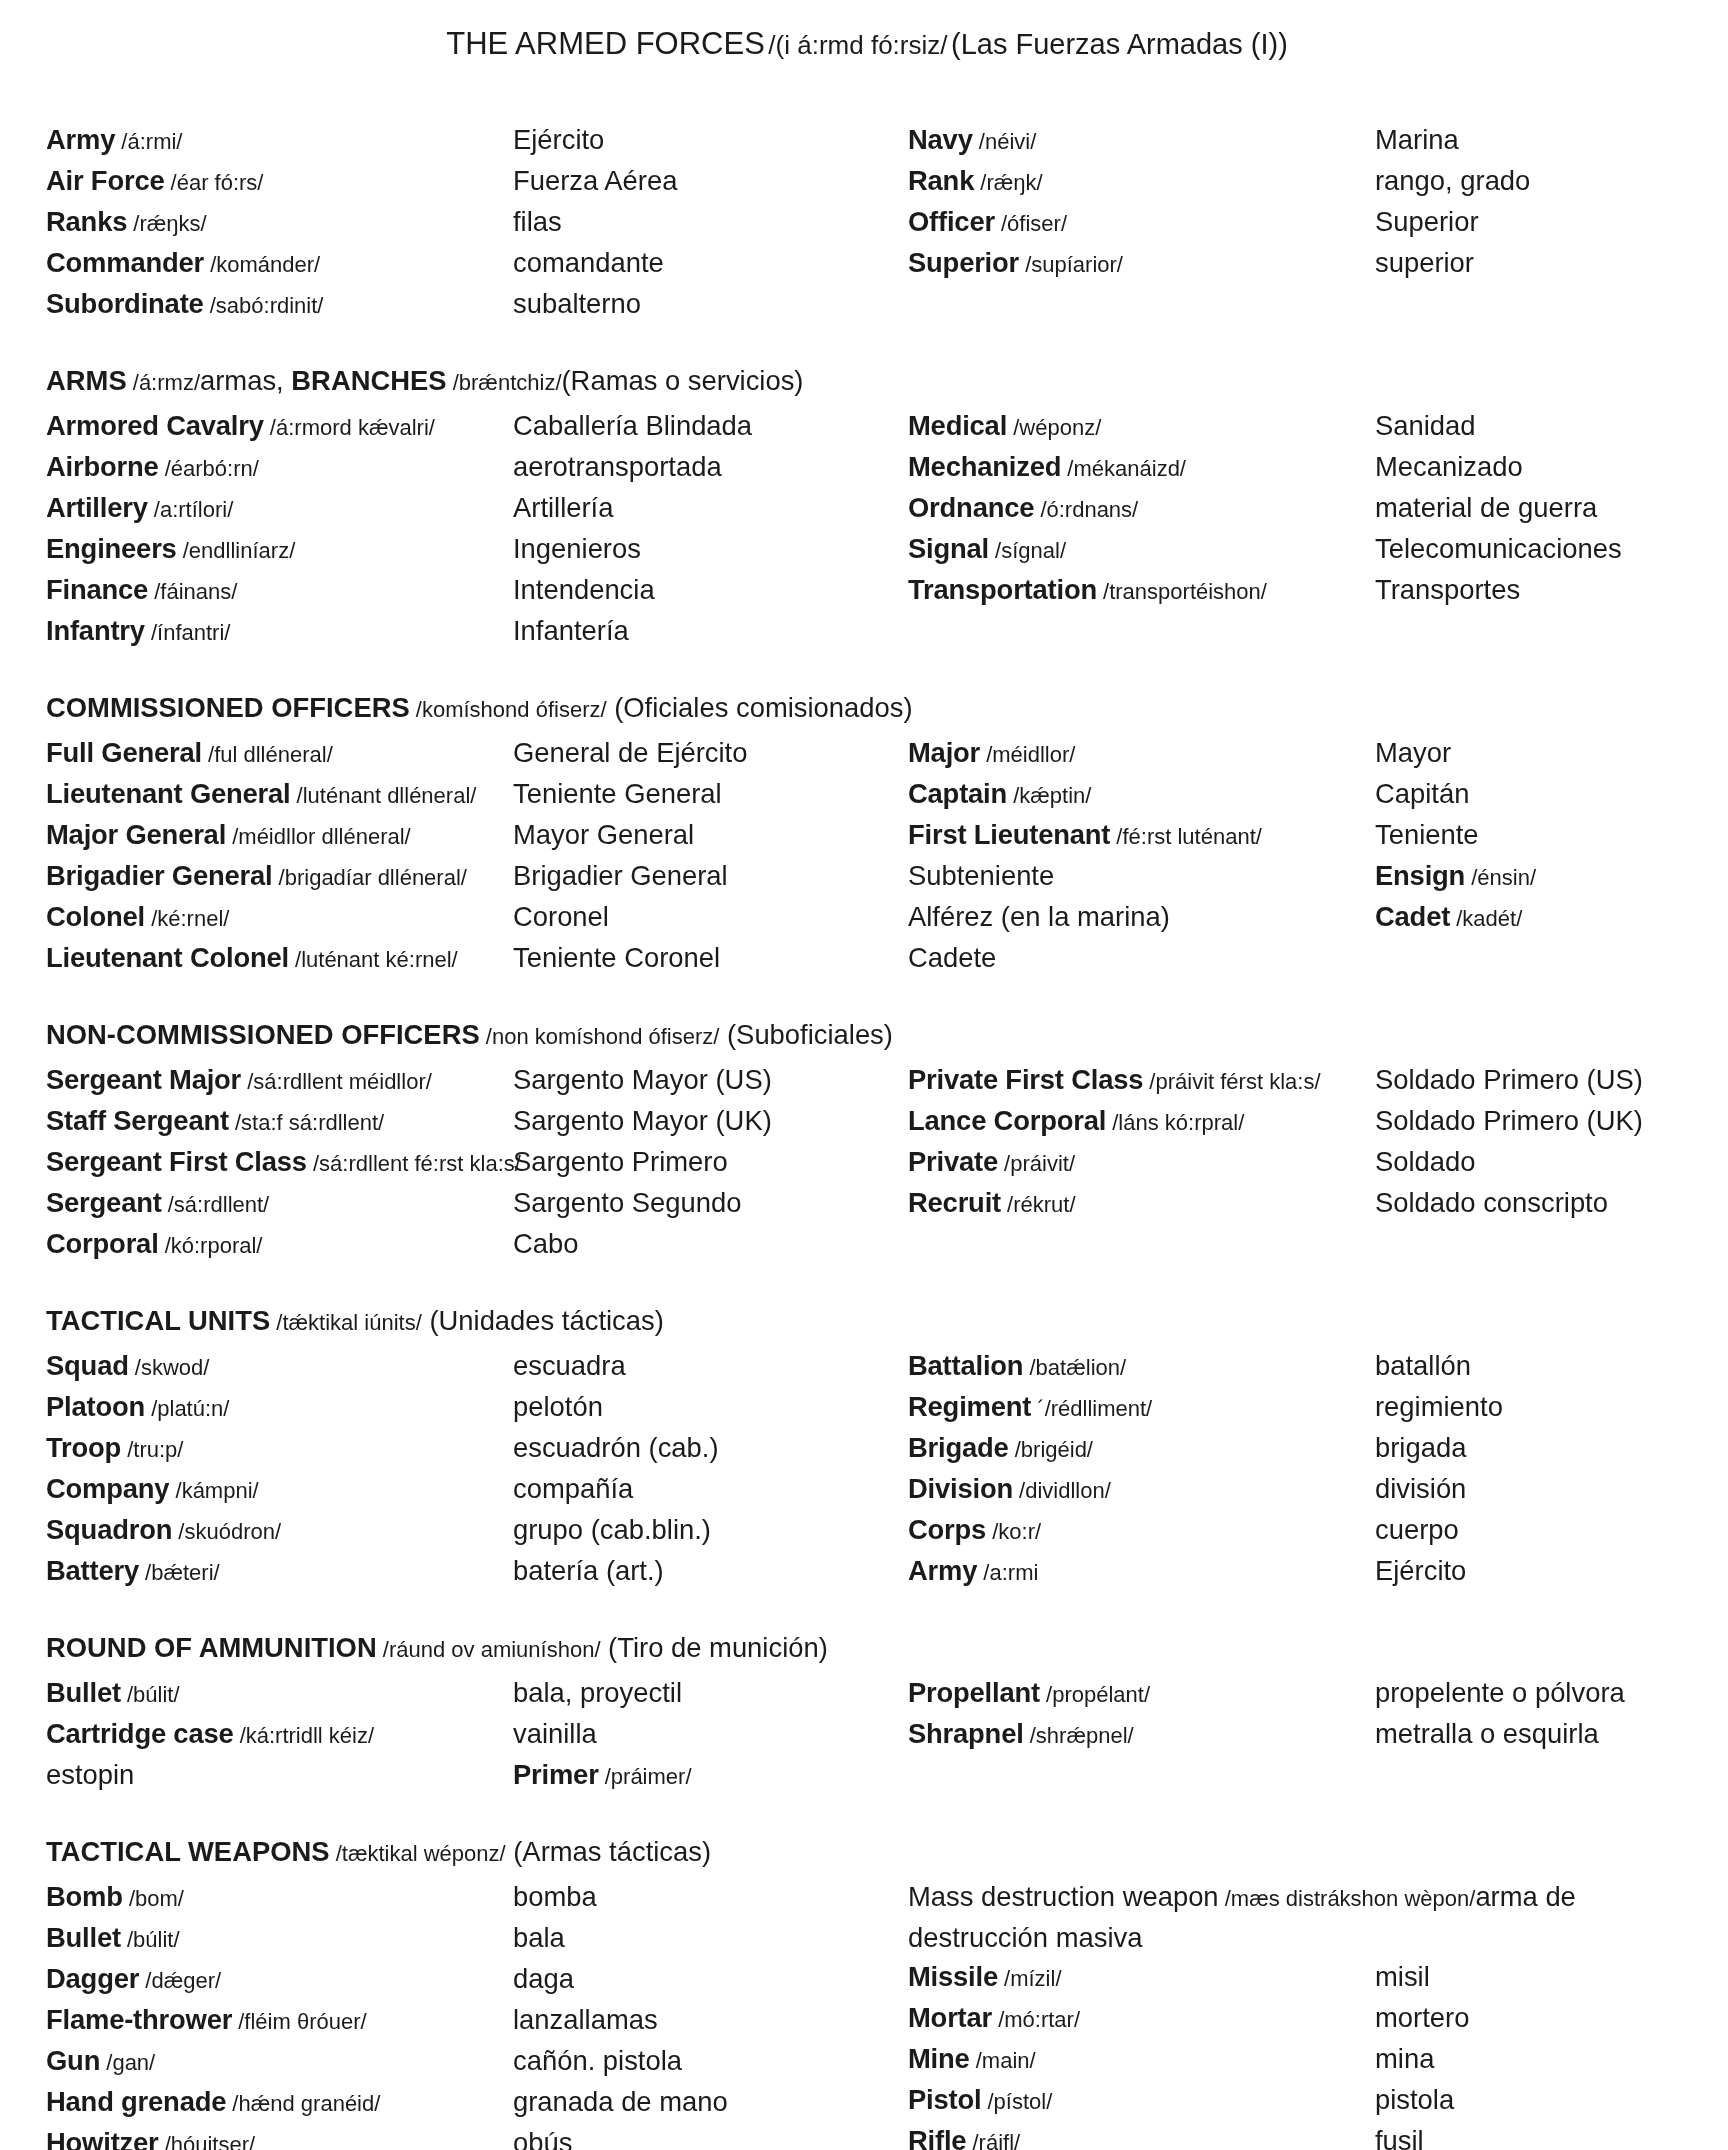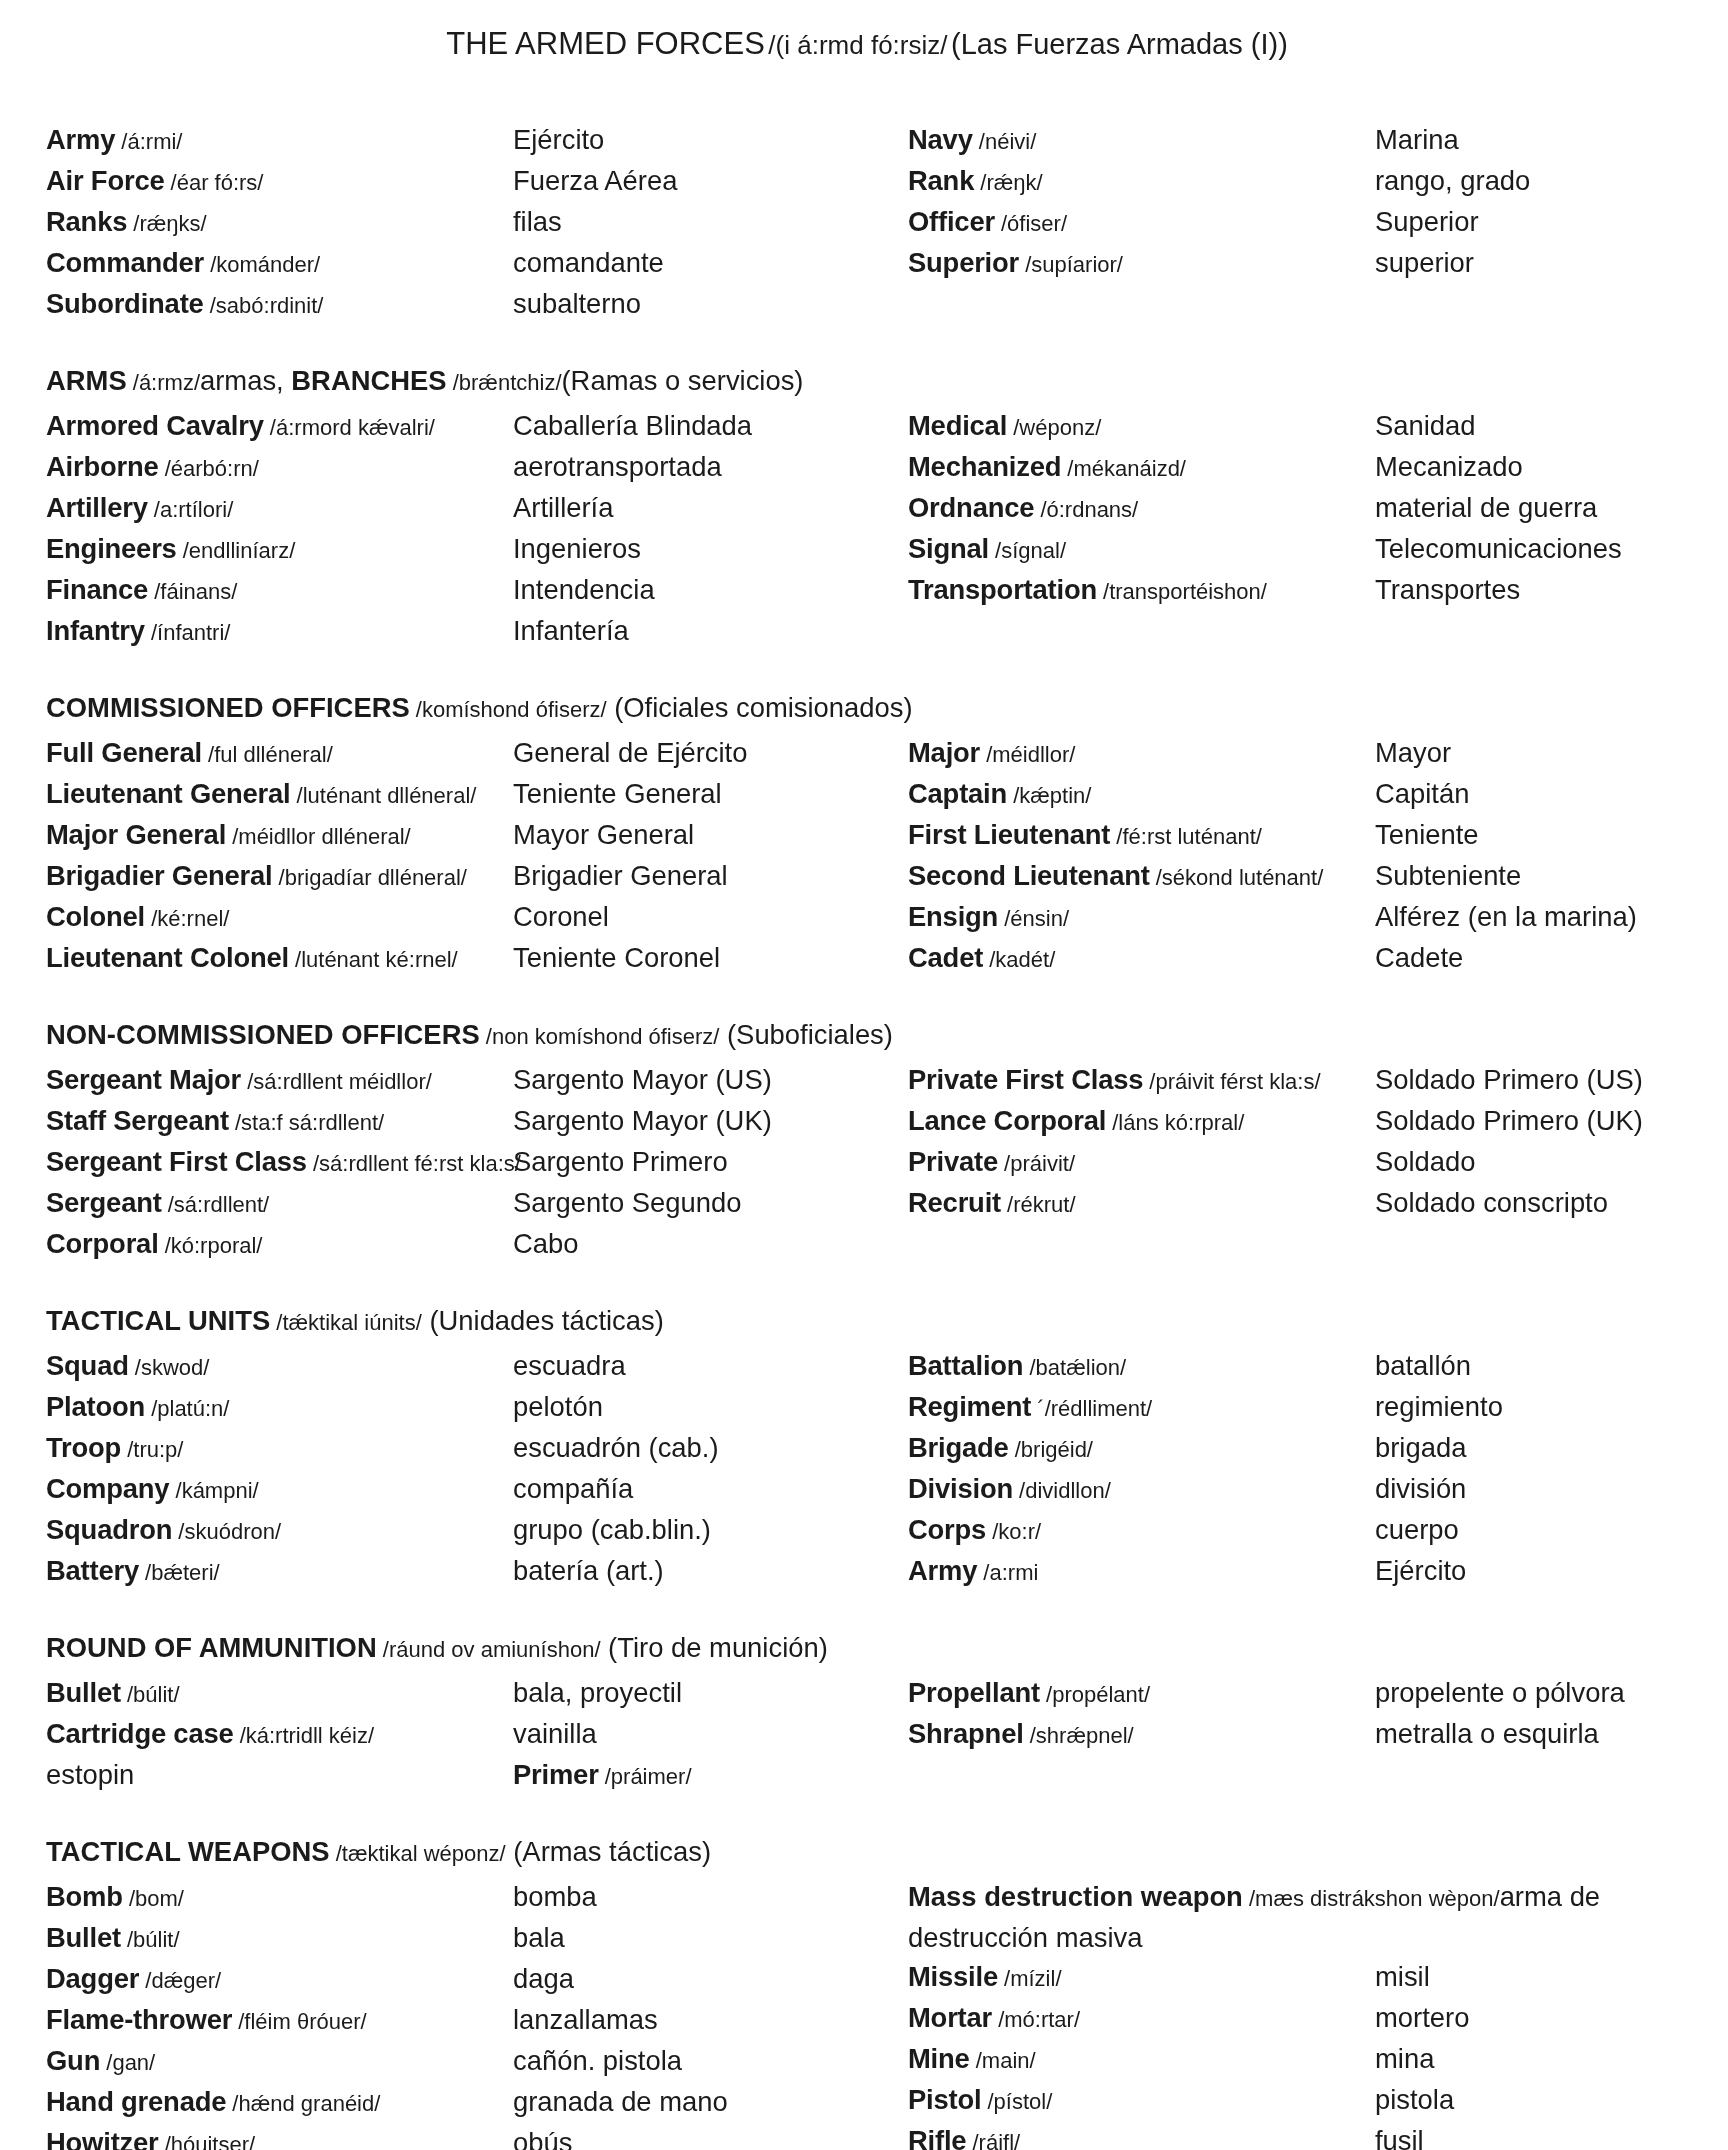--- a/index.html
+++ b/index.html
@@ -25,21 +25,21 @@
   .sec-header .n { font-weight: 400; font-size: 27.4px; }
 
   .cols { display: grid; grid-template-columns: 842px 1fr; align-items: start; gap: 20px; }
   .half { display: grid; grid-template-columns: 467px 1fr; align-content: start; }
 
   .cell { line-height: 39px; font-size: 27.4px; white-space: nowrap; }
   .term { font-weight: 700; letter-spacing: -0.2px; }
   .term .phon, .wide .phon { font-weight: 400; font-size: 22px; letter-spacing: 0; }
   .trans { font-weight: 400; }
   .wide { grid-column: 1 / -1; white-space: normal; }
-  .wide .t { font-weight: 700; }
+  .wide .t { font-weight: 400; }
   .wide .s { font-weight: 400; }
 </style>
 </head>
 <body>
 
 <div class="page">
   <header class="title">
     <span class="b">THE ARMED FORCES</span>
     <span class="phon">/(i á:rmd fó:rsiz/</span>
     <span class="n">(Las Fuerzas Armadas (I))</span>
@@ -119,21 +119,20 @@
             <div class="cell term"><span class="t">Lieutenant Colonel</span><span class="phon"> /luténant ké:rnel/</span></div>
             <div class="cell trans">Teniente Coronel</div>
           </div>
           <div class="half">
             <div class="cell term"><span class="t">Major</span><span class="phon"> /méidllor/</span></div>
             <div class="cell trans">Mayor</div>
             <div class="cell term"><span class="t">Captain</span><span class="phon"> /kǽptin/</span></div>
             <div class="cell trans">Capitán</div>
             <div class="cell term"><span class="t">First Lieutenant</span><span class="phon"> /fé:rst luténant/</span></div>
             <div class="cell trans">Teniente</div>
-            <div class="cell term"><span class="t">Second Lieutenant</span><span class="phon"> /sékond luténant/</span></div>
             <div class="cell trans">Subteniente</div>
             <div class="cell term"><span class="t">Ensign</span><span class="phon"> /énsin/</span></div>
             <div class="cell trans">Alférez (en la marina)</div>
             <div class="cell term"><span class="t">Cadet</span><span class="phon"> /kadét/</span></div>
             <div class="cell trans">Cadete</div>
           </div>
         </div>
       </section>
       <section class="section">
         <div class="sec-header"><span class="b">NON-COMMISSIONED OFFICERS</span><span class="phon"> /non komíshond ófiserz/</span><span class="n"> (Suboficiales)</span></div>

